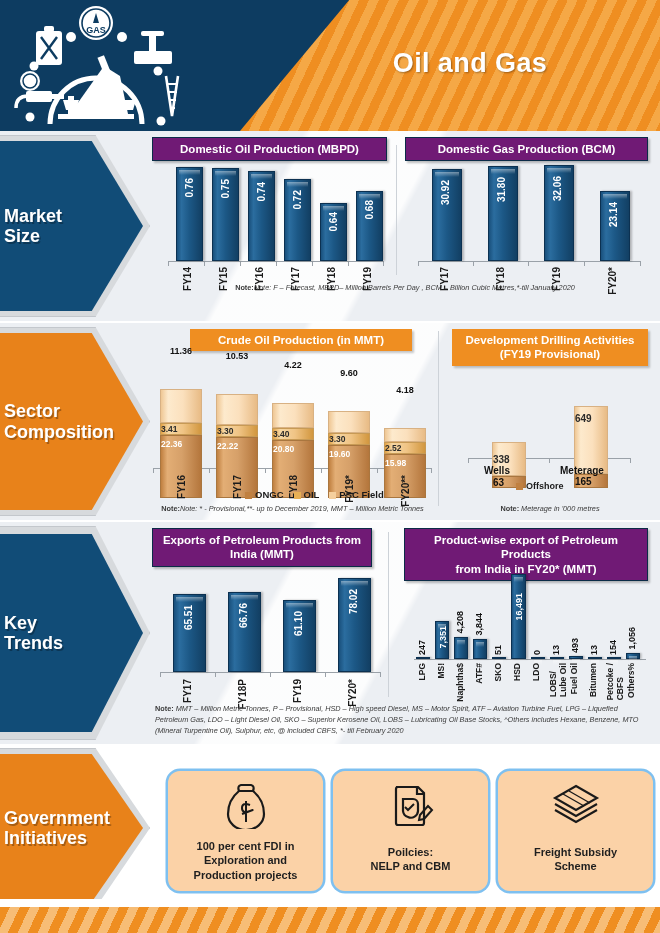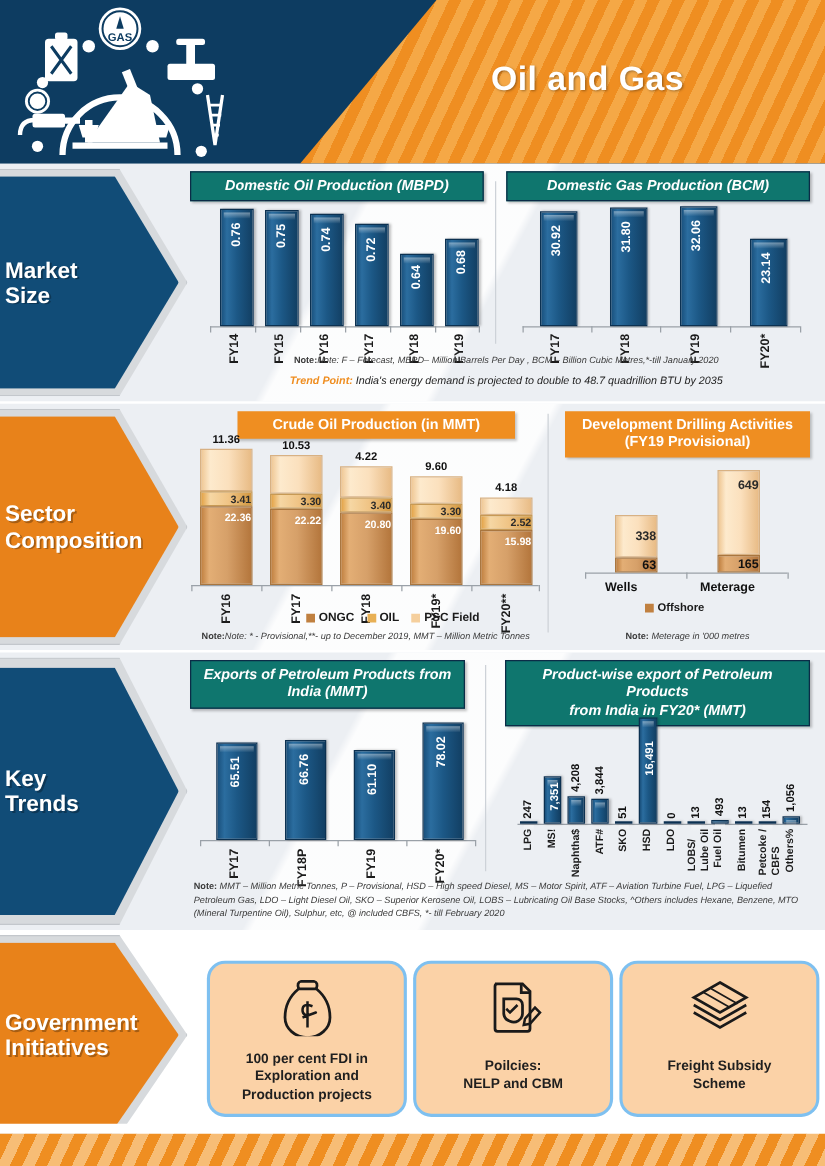--- a/index.html
+++ b/index.html
@@ -47,21 +47,21 @@
     color:#fff; font-size:18px; font-weight:bold; line-height:1.12;
     padding-left:66px; text-shadow: 1.5px 1.5px 0 rgba(0,0,0,.28);
   }
   .hex-blue { background:#114c77; }
   .hex-orange { background:#e8821a; }
 
   .panel-title {
     color:#fff; font-size:11.5px; font-weight:bold; text-align:center;
     padding:4px 6px; line-height:1.25;
   }
-  .panel-title.blue { background:#0f766e; border:1.5px solid #0b2c47; box-shadow:1.5px 1.5px 2px rgba(0,0,0,.25);font-style:italic; }
+  .panel-title.blue { background:#701a75; border:1.5px solid #0b2c47; box-shadow:1.5px 1.5px 2px rgba(0,0,0,.25); }
   .panel-title.orange { background:#ef8e21; box-shadow:1.5px 1.5px 2px rgba(0,0,0,.22); }
 
   .divider { position:absolute; width:1px; background:#cdd2d8; }
   .note {
     position:absolute; font-size:7.3px; color:#3a3a3a; font-style:italic; line-height:1.45;
   }
   .note b { font-style:normal; }
   .trend { position:absolute; font-size:8.6px; font-style:italic; color:#222; }
   .trend b { color:#ef8e21; font-style:italic; }
 
@@ -86,22 +86,22 @@
     white-space:nowrap;
   }
   .cat-v {
     position:absolute; color:#1b1b1b; font-size:10px; font-weight:bold;
     writing-mode: vertical-rl; transform: rotate(180deg); white-space:nowrap;
   }
 
   
   .seg {
     position:absolute; left:0; right:0;
-    display:flex; align-items:center; justify-content:flex-end;
-    font-size:8.5px; font-weight:bold;
+    display:flex; align-items:center; justify-content:flex-start;
+    font-size:8.5px; font-weight:bold;margin-top:30px;
   }
   .seg-ongc { background: linear-gradient(to right,#c08040 0%, #e3ae75 16%, #d6a069 52%, #b4763c 100%); border:1px solid #a9763f; color:#fff; }
   .seg-oil  { background: linear-gradient(to right,#e3a245 0%, #f6d7a4 18%, #f0c485 55%, #d2973f 100%); border:1px solid #c79a55; color:#2a2a2a; }
   .seg-psc  { background: linear-gradient(to right,#efc794 0%, #fdeacd 18%, #fbe0bd 55%, #e8bb85 100%); border:1px solid #d8b храни; color:#2a2a2a; }
   .seg-psc  { background: linear-gradient(to right,#efc794 0%, #fdeacd 18%, #fbe0bd 55%, #e8bb85 100%); border:1px solid #d8b183; color:#2a2a2a; }
   .stack-total {
     position:absolute; width:100%; text-align:center; font-size:9px; font-weight:bold; color:#111;
   }
   .legend-row { position:absolute; display:flex; gap:10px; align-items:center; font-size:9.5px; font-weight:bold; color:#1a1a1a; }
   .legend-sw { width:7px; height:7px; display:inline-block; margin-right:3px; vertical-align:middle; }
@@ -254,23 +254,20 @@
       </div>
 
       <span class="cat-v" style="left:27px;top:106px;">FY17</span>
       <span class="cat-v" style="left:83px;top:106px;">FY18</span>
       <span class="cat-v" style="left:139px;top:106px;">FY19</span>
       <span class="cat-v" style="left:195px;top:106px;">FY20*</span>
     </div>
 
     <div class="note" style="left:160px;top:152px;width:490px;text-align:center;">
       <b>Note:</b><span>Note: F – Forecast, MBPD– Million Barrels Per Day , BCM – Billion Cubic Metres,*-till January 2020</span>
-    </div>
-    <div class="trend" style="left:160px;top:168px;width:490px;text-align:center;">
-      <b>Trend Point:</b><span> India's energy demand is projected to double to 48.7 quadrillion BTU by 2035</span>
     </div>
   </div>
 
   <div class="section" style="top:323px;height:197px;">
     <div class="sec-bg"></div>
     <div class="hex-outline" style="top:4px;height:189px;"></div>
     <div class="hex hex-orange" style="top:10px;height:177px;">
       <div class="hex-label">
         <span>Sector</span><br>
         <span>Composition</span>

